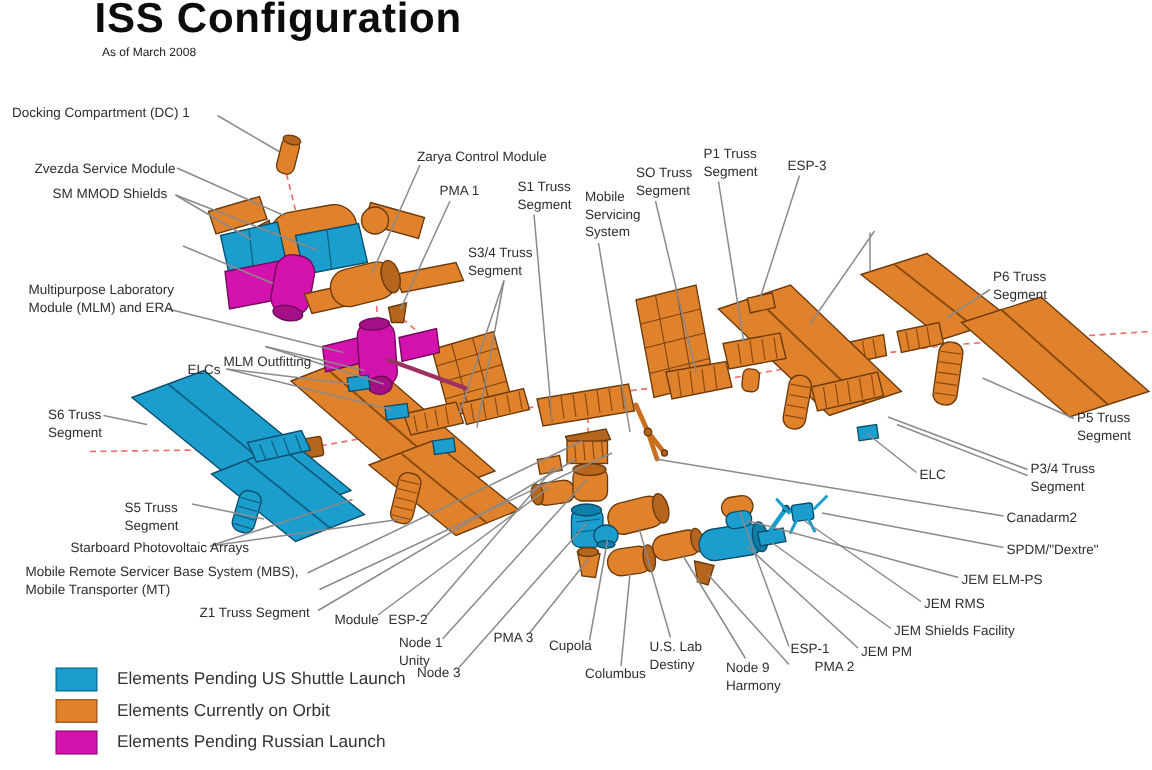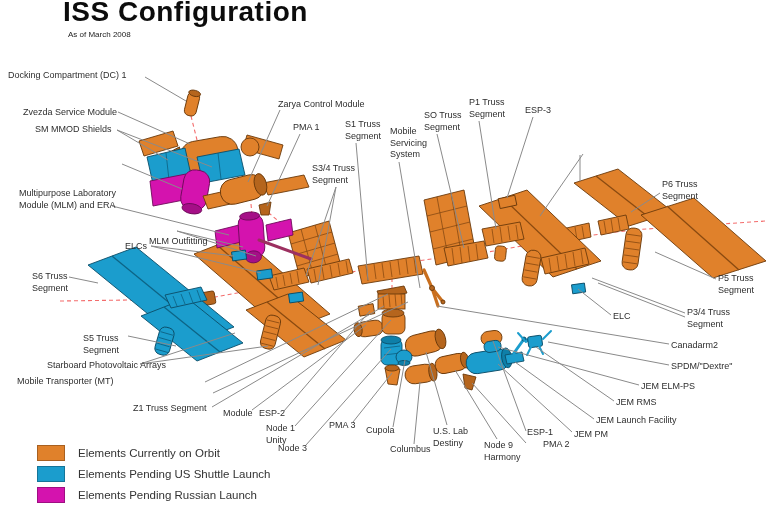--- a/index.html
+++ b/index.html
@@ -374,20 +374,21 @@
         <div>Segment</div>
       </div>
       <div class="lbl" style="left: 83px; top: 321px; margin-top: 12px;">
         <div>S5 Truss</div>
         <div>Segment</div>
       </div>
       <div class="lbl" style="left: 19px; top: 360px; margin-left: 28px;">
         <div>Starboard Photovoltaic Arrays</div>
       </div>
       <div class="lbl" style="left: 17px; top: 376px;">
+        <div>Mobile Remote Servicer Base System (MBS),</div>
         <div>Mobile Transporter (MT)</div>
       </div>
       <div class="lbl" style="left: 133px; top: 403px;">
         <div>Z1 Truss Segment</div>
       </div>
       <div class="lbl" style="left: 223px; top: 408px;">
         <div>Module</div>
       </div>
       <div class="lbl" style="left: 259px; top: 408px;">
         <div>ESP-2</div>
@@ -419,21 +420,21 @@
       <div class="lbl" style="left: 527px; top: 427px;">
         <div>ESP-1</div>
       </div>
       <div class="lbl" style="left: 527px; top: 439px; padding-left: 16px;">
         <div>PMA 2</div>
       </div>
       <div class="lbl" style="left: 574px; top: 429px;">
         <div>JEM PM</div>
       </div>
       <div class="lbl" style="left: 596px; top: 415px;">
-        <div>JEM Launch Facility</div>
+        <div>JEM Shields Facility</div>
       </div>
       <div class="lbl" style="left: 616px; top: 397px;">
         <div>JEM RMS</div>
       </div>
       <div class="lbl" style="left: 641px; top: 381px;">
         <div>JEM ELM-PS</div>
       </div>
       <div class="lbl" style="left: 671px; top: 361px;">
         <div>SPDM/"Dextre"</div>
       </div>
@@ -482,25 +483,25 @@
         <div>Zarya Control Module</div>
       </div>
       <div class="lbl" style="left: 312px; top: 163px;">
         <div>S3/4 Truss</div>
         <div>Segment</div>
       </div>
     </div>
 
   <div class="legend">
     <div class="legend-row">
+      <span class="swatch" style="background: rgb(27, 157, 205);"></span>
+      <span class="legend-label">Elements Pending US Shuttle Launch</span>
+    </div>
+    <div class="legend-row">
       <span class="swatch" style="background: rgb(224, 129, 43);"></span>
       <span class="legend-label">Elements Currently on Orbit</span>
-    </div>
-    <div class="legend-row">
-      <span class="swatch" style="background: rgb(27, 157, 205);"></span>
-      <span class="legend-label">Elements Pending US Shuttle Launch</span>
     </div>
     <div class="legend-row">
       <span class="swatch" style="background: rgb(212, 19, 174);"></span>
       <span class="legend-label">Elements Pending Russian Launch</span>
     </div>
   </div>
 </div>
 
 </body></html>

